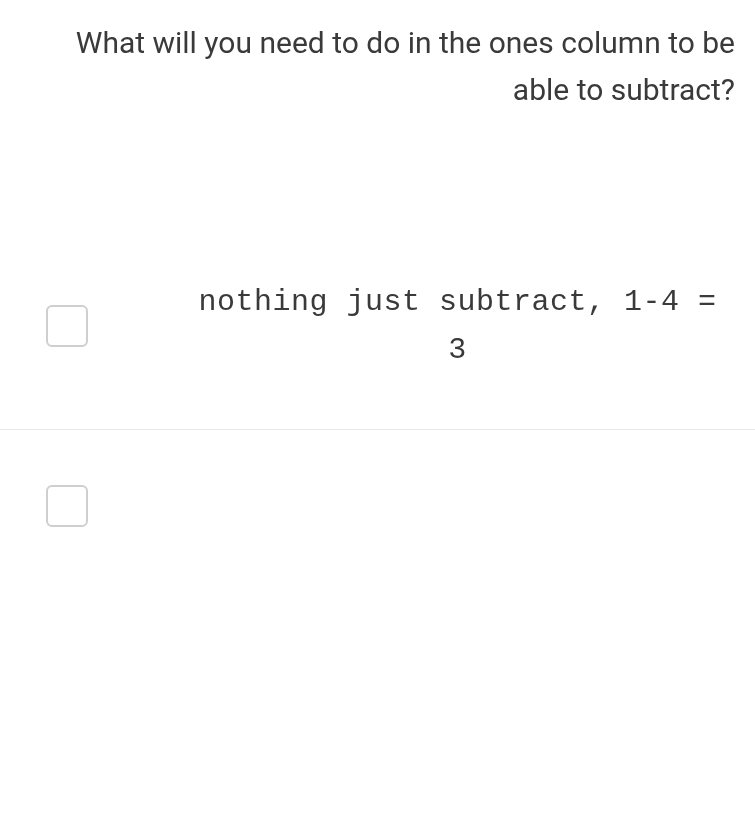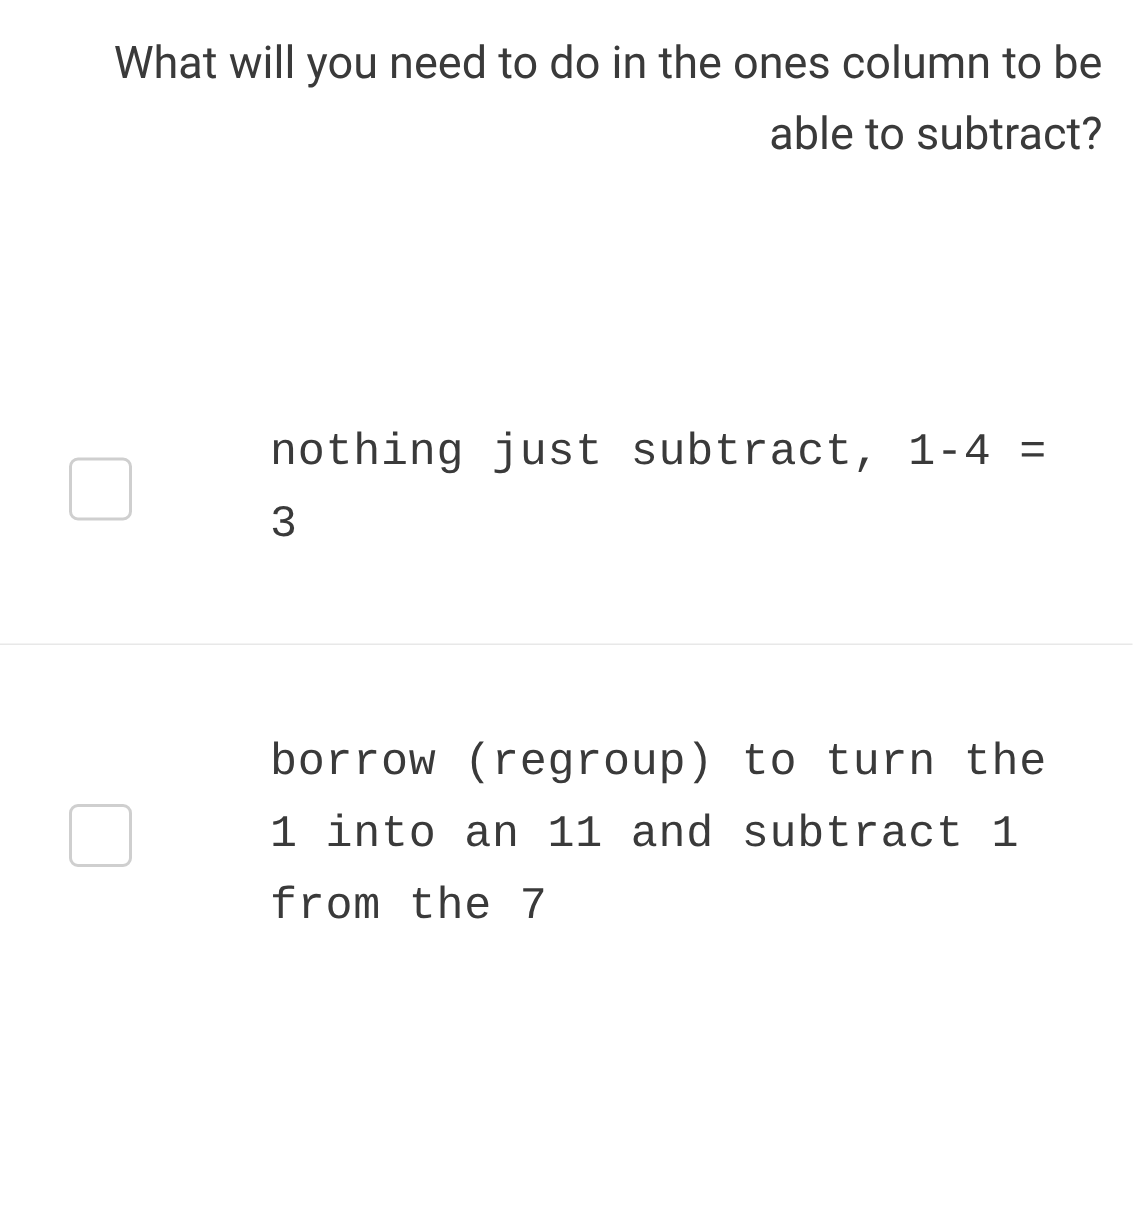--- a/index.html
+++ b/index.html
@@ -24,20 +24,21 @@
       text-align: right;
     }
     .options {
       padding-left: 0;
     }
     .option-row {
       display: flex;
       align-items: center;
       gap: 92px;
       padding: 55px 0;
+      text-align: center;
     }
     .divider {
       border: none;
       border-top: 1px solid #e8e8e8;
       margin: 0 -40px 0 -40px;
     }
     .checkbox {
       flex: 0 0 auto;
       width: 42px;
       height: 42px;
@@ -65,16 +66,15 @@
 
   <div class="option-row">
     <div class="checkbox"></div>
     <div class="option-text">nothing just subtract, 1-4 = 3</div>
   </div>
 
   <hr class="divider">
 
   <div class="option-row">
     <div class="checkbox"></div>
-    <div class="option-text">borrow (regroup) to turn the 1 into an 11 and subtract 1 from the 7</div>
   </div>
 
 </div>
 
 </body></html>

